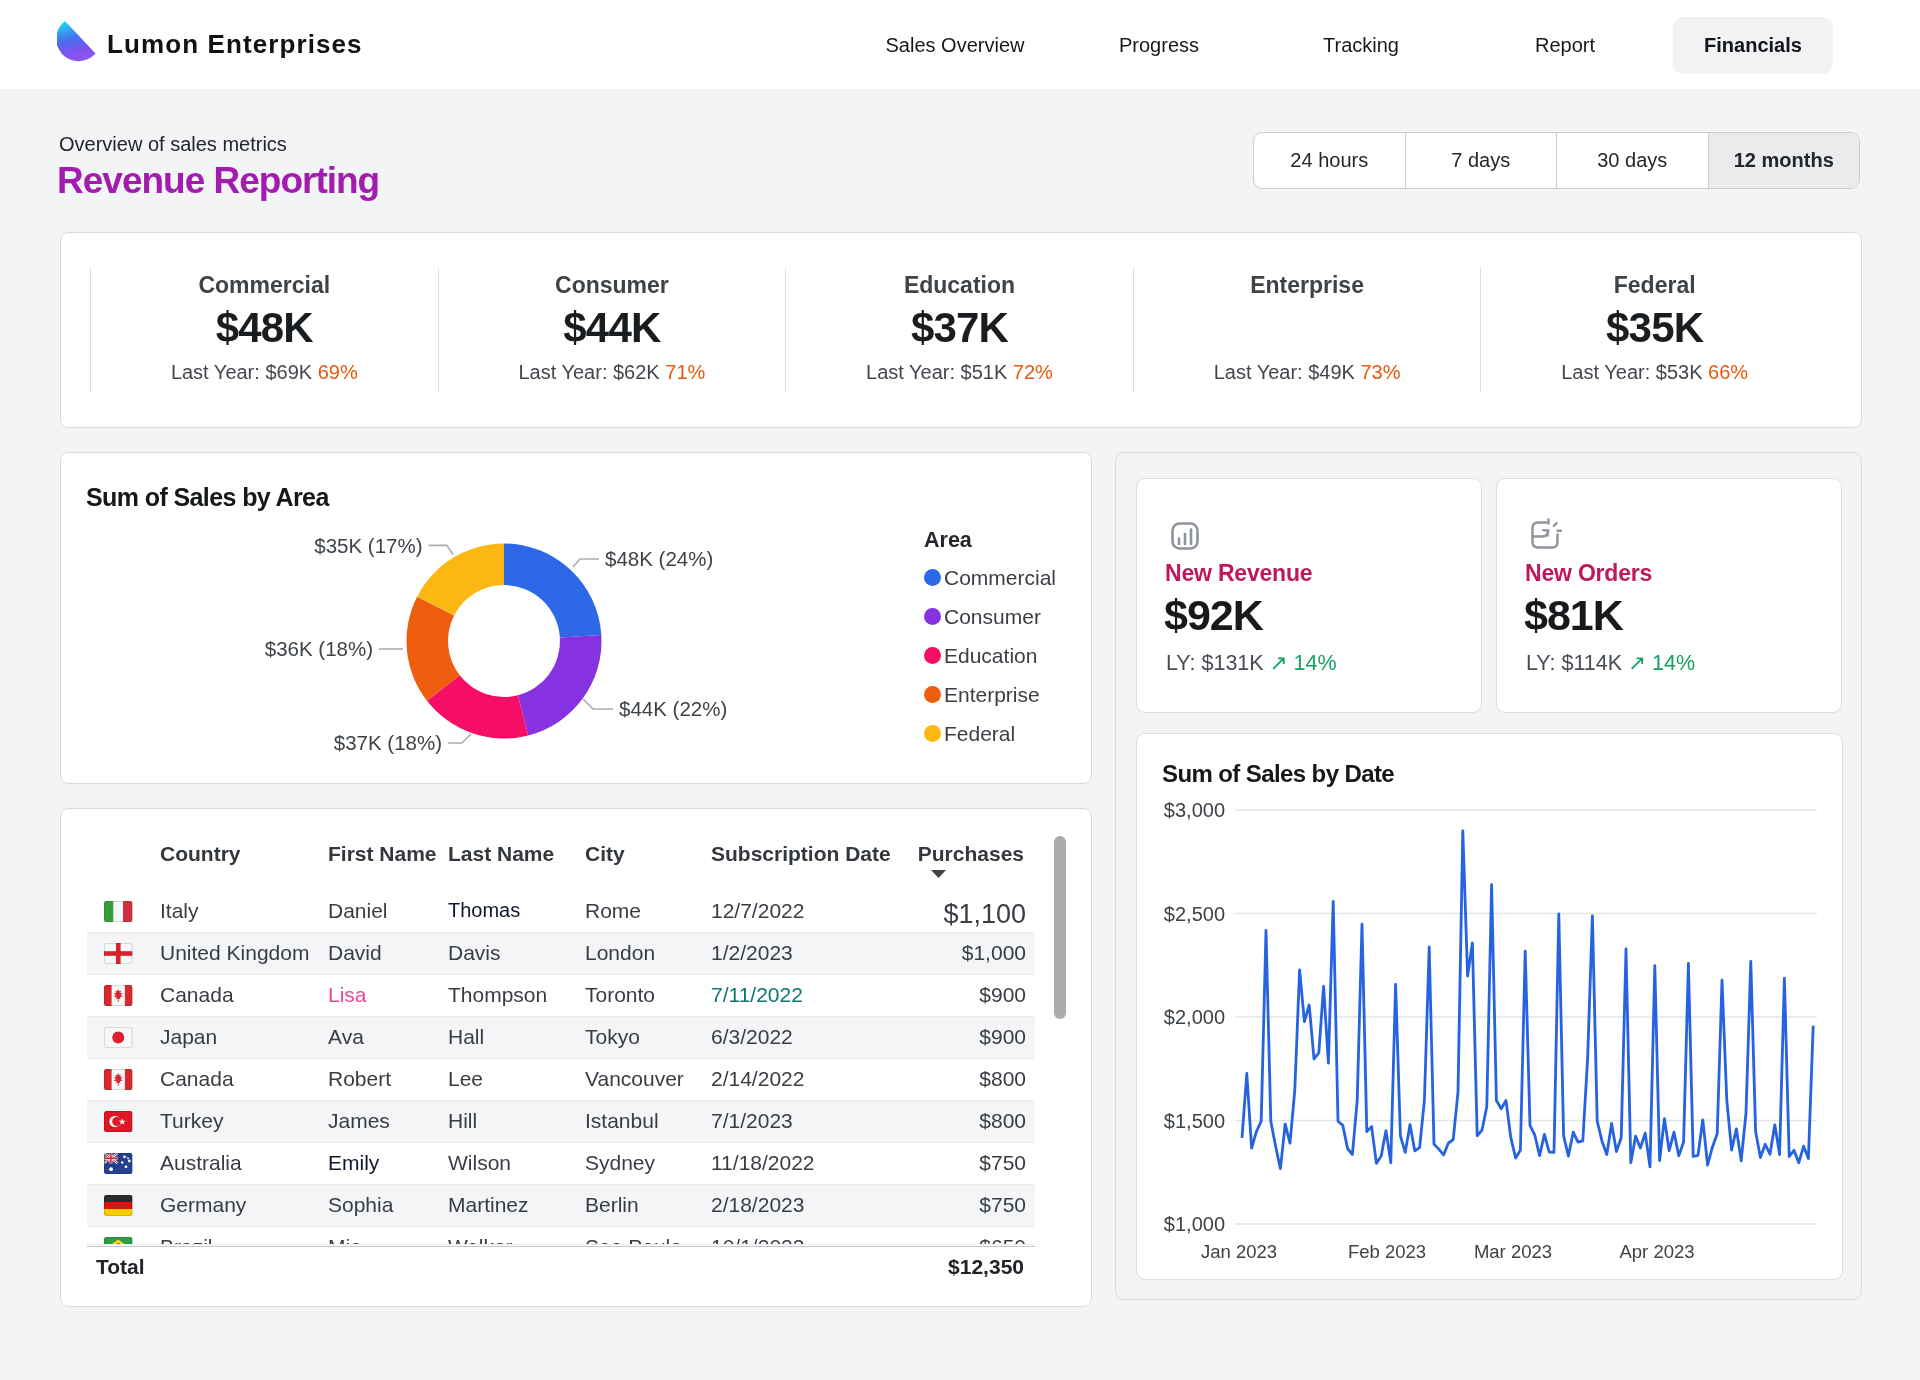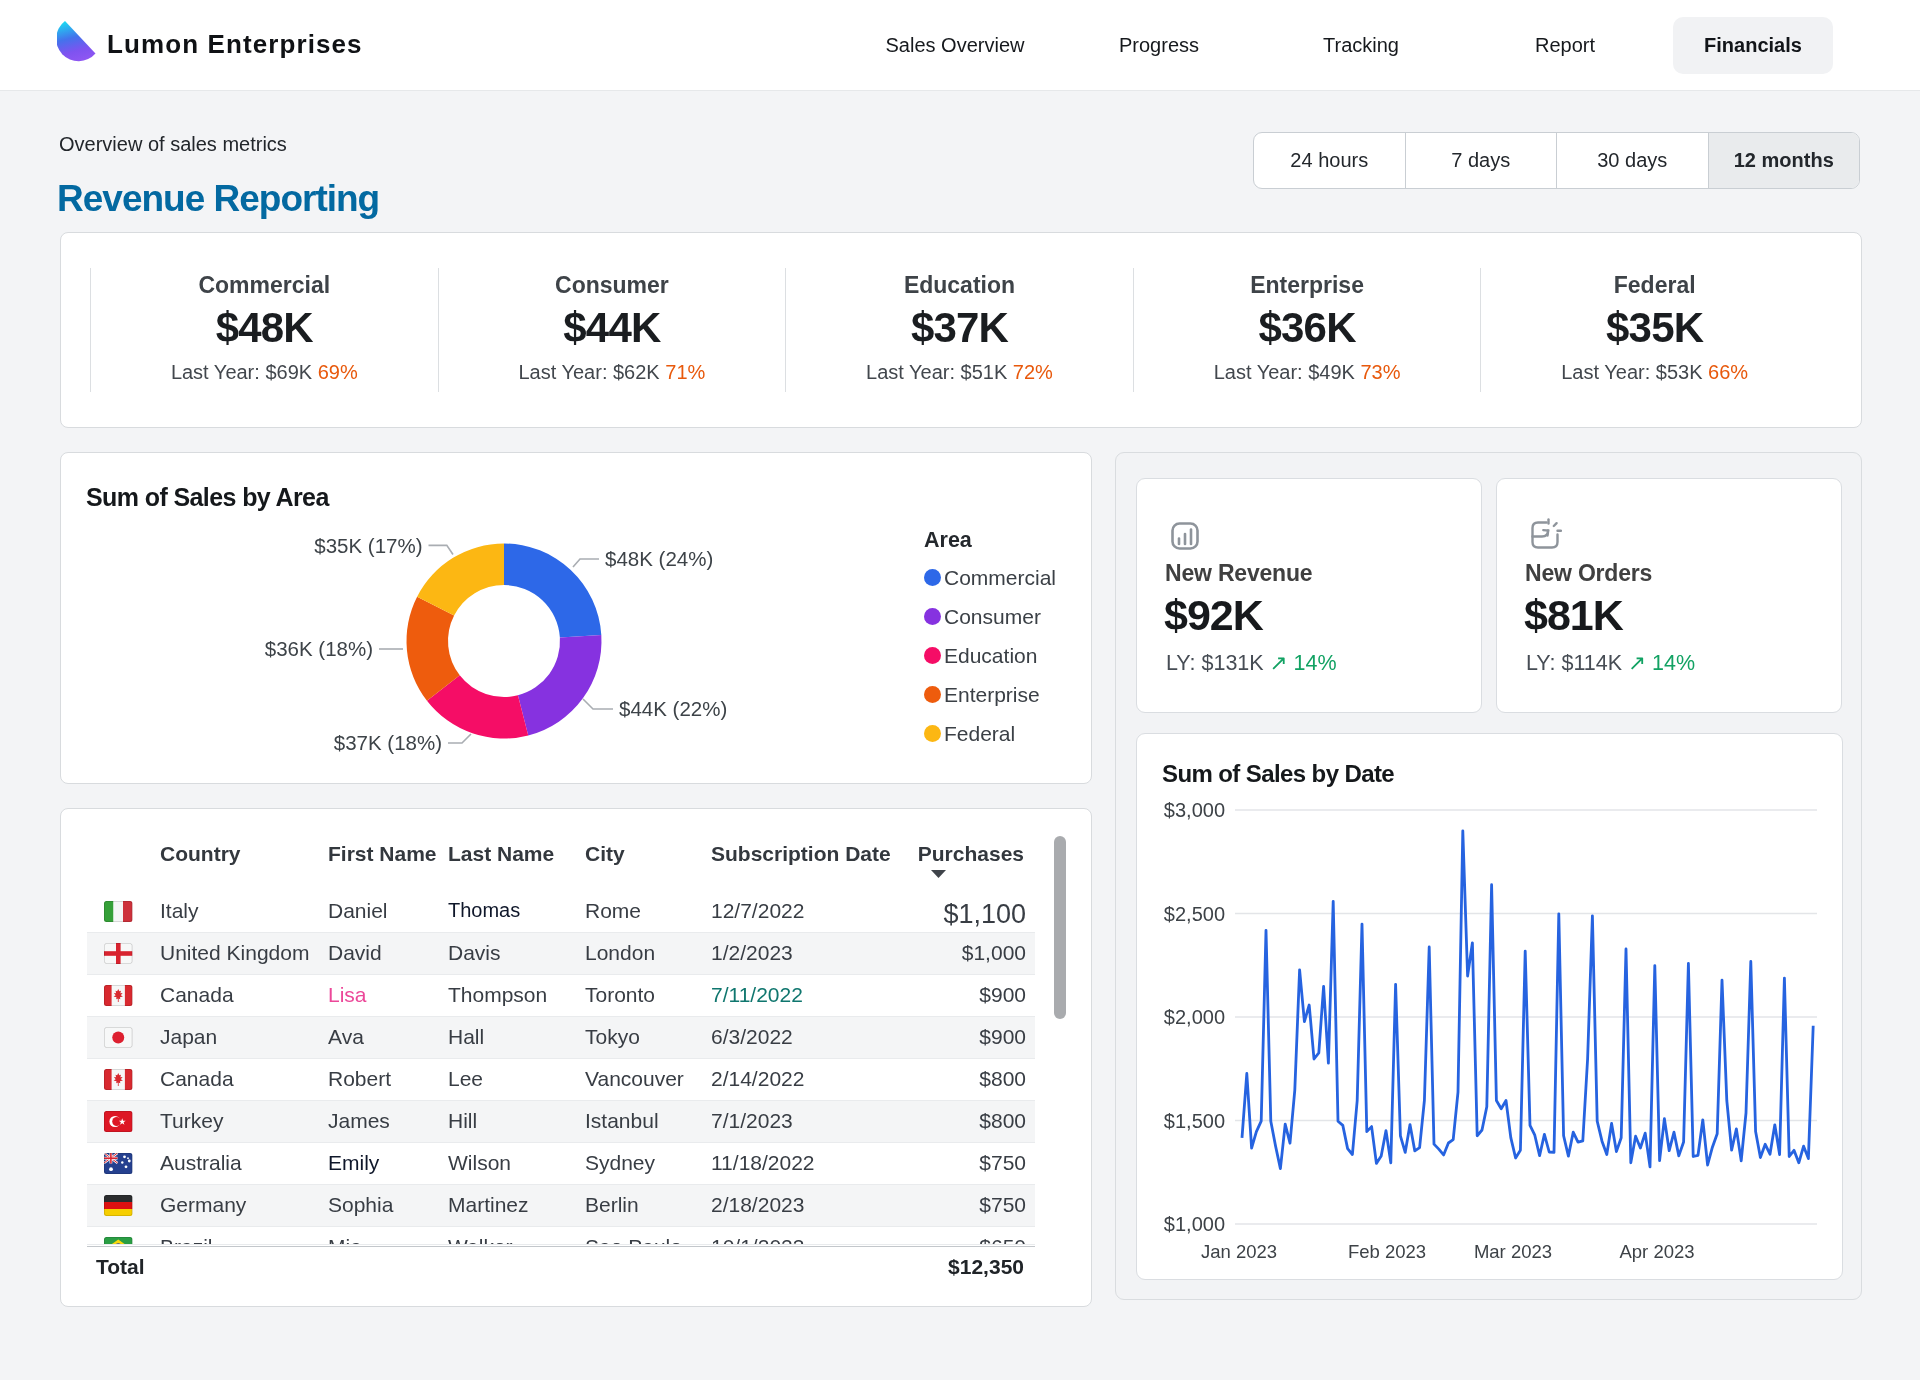--- a/index.html
+++ b/index.html
@@ -3,41 +3,41 @@
 <meta charset="utf-8">
 <style>
 * { margin:0; padding:0; box-sizing:border-box; }
 html,body { width:1920px; height:1380px; background:#f3f4f6; font-family:"Liberation Sans", sans-serif; position:relative; overflow:hidden; }
 .abs { position:absolute; }
 .nav { position:absolute; left:0; top:0; width:1920px; height:91px; background:#fff; border-bottom:1px solid #e6e8ea; }
 .brand { position:absolute; left:107px; top:29px; font-size:26px; font-weight:bold; color:#101215; letter-spacing:1.1px; }
 .navlink { position:absolute; top:34px; transform:translateX(-50%); font-size:20px; color:#16191d; }
 .pill { position:absolute; left:1673px; top:17px; width:160px; height:57px; background:#f1f2f4; border-radius:10px; font-size:20px; font-weight:bold; color:#121519; display:flex; align-items:center; justify-content:center; }
 .subtitle { position:absolute; left:59px; top:133px; font-size:20px; color:#22262b; }
-.h1 { position:absolute; left:57px; top:178px; font-size:37px; font-weight:bold; color:#0369a1; letter-spacing:-1px; }
+.h1 { position:absolute; left:57px; top:160px; font-size:37px; font-weight:bold; color:#a21caf; letter-spacing:-1px; }
 .timegroup { position:absolute; left:1253px; top:132px; width:607px; height:57px; background:#fff; border:1px solid #c9ced3; border-radius:9px; display:flex; overflow:hidden; }
 .tbtn { flex:1; display:flex; align-items:center; justify-content:center; font-size:20px; color:#23272c; border-right:1px solid #c9ced3; }
 .tbtn:last-child { border-right:none; background:#e9ebed; font-weight:bold; }
 .card { position:absolute; background:#fff; border:1px solid #d8dbde; border-radius:8px; }
 .metrics { left:60px; top:232px; width:1802px; height:196px; display:flex; padding:0 29px 0 29px; align-items:center; }
 .mcol { width:347.6px; height:124px; border-left:1px solid #dcdfe2; text-align:center; position:relative; }
 .mtitle { position:absolute; top:4px; width:100%; font-size:23px; font-weight:bold; color:#3e4348; }
 .mval { position:absolute; top:36px; width:100%; font-size:42px; font-weight:bold; color:#1a1d20; letter-spacing:-0.8px; }
 .msub { position:absolute; top:93px; width:100%; font-size:20px; color:#42474d; }
 .msub b { font-weight:normal; color:#e8590c; }
 .donutcard { left:60px; top:452px; width:1032px; height:332px; }
 .ctitle { position:absolute; left:25px; top:30px; font-size:25px; font-weight:bold; color:#15181b; letter-spacing:-0.6px; }
 .legend { position:absolute; left:863px; top:75px; }
 .ltitle { font-size:21.5px; font-weight:bold; color:#24282d; margin-bottom:5px; }
 .litem { font-size:21px; color:#3b4046; height:39px; display:flex; align-items:center; }
 .ldot { width:17px; height:17px; border-radius:50%; display:inline-block; margin-right:3px; flex:none; }
 .tablecard { left:60px; top:808px; width:1032px; height:499px; }
 .rpanel { position:absolute; left:1115px; top:452px; width:747px; height:848px; background:#f2f3f5; border:1px solid #d9dcdf; border-radius:9px; }
 .kpi { position:absolute; top:25px; width:346px; height:235px; background:#fff; border:1px solid #dadde1; border-radius:9px; }
-.kpi .ktitle { position:absolute; left:28px; top:81px; font-size:23px; font-weight:bold; color:#404040; letter-spacing:-0.2px; }
+.kpi .ktitle { position:absolute; left:28px; top:81px; font-size:23px; font-weight:bold; color:#be185d; letter-spacing:-0.2px; }
 .kpi .kval { position:absolute; left:27px; top:112px; font-size:43px; font-weight:bold; color:#17191c; letter-spacing:-1px; }
 .kpi .kly { position:absolute; left:29px; top:171px; font-size:21.5px; color:#474d55; }
 .kpi .kly .grn { color:#12a263; }
 .chartcard { position:absolute; left:20px; top:280px; width:707px; height:547px; background:#fff; border:1px solid #dadde1; border-radius:9px; }
 </style>
 </head>
 <body>
 <div class="nav">
   <svg class="abs" style="left:56.5px;top:20px" width="40" height="42" viewBox="0 0 40 42">
     <defs>
@@ -76,21 +76,20 @@
       <div class="mval">$44K</div>
       <div class="msub">Last Year: $62K <b>71%</b></div>
     </div>
   <div class="mcol">
       <div class="mtitle">Education</div>
       <div class="mval">$37K</div>
       <div class="msub">Last Year: $51K <b>72%</b></div>
     </div>
   <div class="mcol">
       <div class="mtitle">Enterprise</div>
-      <div class="mval">$36K</div>
       <div class="msub">Last Year: $49K <b>73%</b></div>
     </div>
   <div class="mcol">
       <div class="mtitle">Federal</div>
       <div class="mval">$35K</div>
       <div class="msub">Last Year: $53K <b>66%</b></div>
     </div>
 </div>
 <div class="card donutcard">
   <div class="ctitle">Sum of Sales by Area</div>

